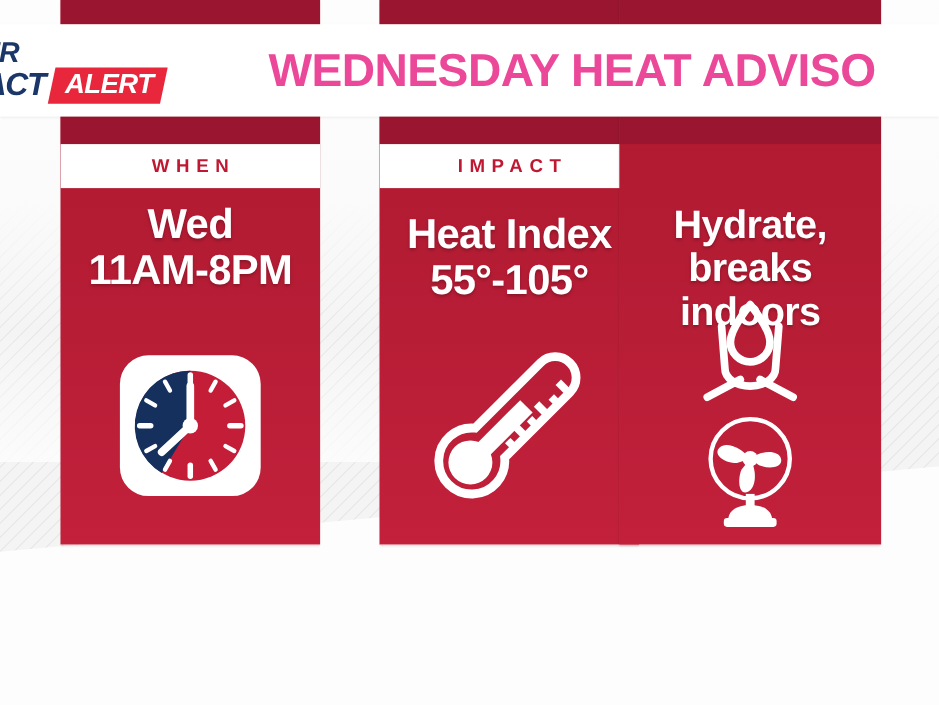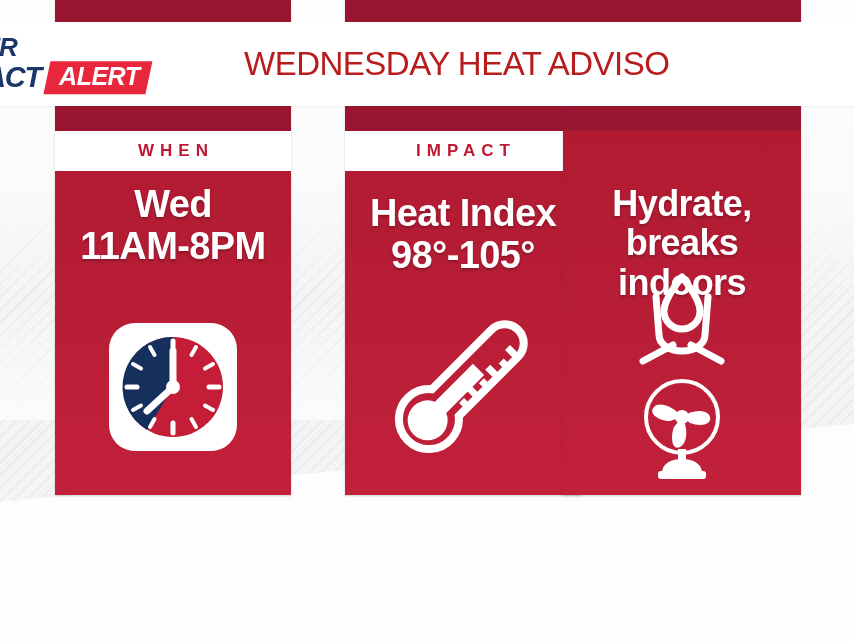--- a/index.html
+++ b/index.html
@@ -129,23 +129,23 @@
     margin-left:6px;
   }
   #logo .alertbox span {
     display:inline-block;
     transform:skewX(12deg);
     color:#ffffff; font-size:25px; font-weight:bold; font-style:italic;
     letter-spacing:-0.5px; line-height:1.1;
   }
   #headline {
     position:absolute; left:244px; top:50%; transform:translateY(-50%);
-    color:#b91c1c;
-    font-size:33px;
-    font-weight:normal;
+    color:#ec4899;
+    font-size:42px;
+    font-weight:bold;
     letter-spacing:-0.5px;
     white-space:nowrap;
   }
 </style>
 </head>
 <body>
 
 <div id="bg">
   <div class="stripes"></div>
   <div class="wash-top"></div>
@@ -191,21 +191,21 @@
   </div>
 </div>
 
 <div class="card c2">
   <div class="topbar"></div>
   <div class="labelband">
     <div class="lbl">IMPACT</div>
   </div>
   <div class="body">
     <span class="l">Heat Index</span>
-    <span class="l">98°-105°</span>
+    <span class="l">55°-105°</span>
   </div>
   <div class="icon-area">
     <svg width="200" height="200" viewBox="0 0 200 200">
       <g transform="rotate(45 100 100)">
 
         <path d="M100 22 a19 19 0 0 1 19 19 v84 a30 30 0 1 1 -38 0 v-84 a19 19 0 0 1 19 -19 z" fill="none" stroke="#ffffff" stroke-width="8"></path>
 
         <circle cx="100" cy="150" r="20" fill="#ffffff"></circle>
         <rect x="92" y="78" width="16" height="72" fill="#ffffff"></rect>
 

